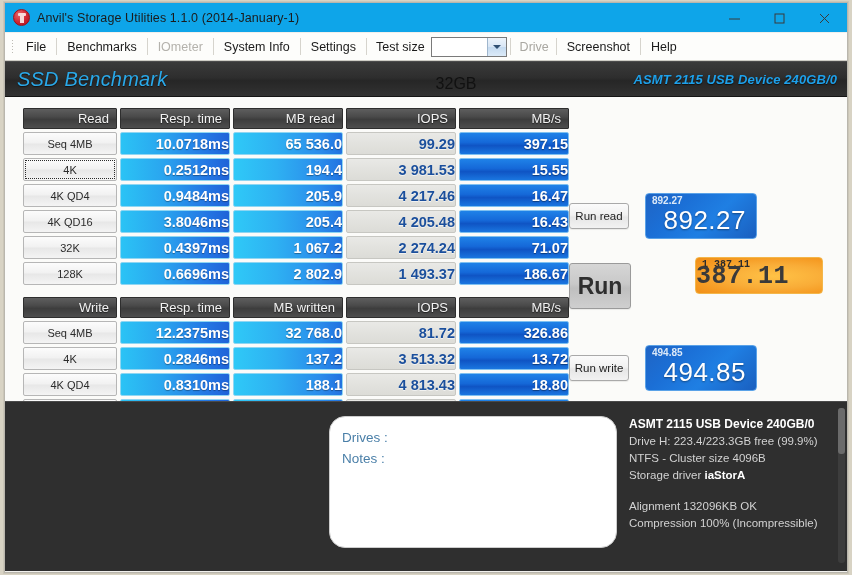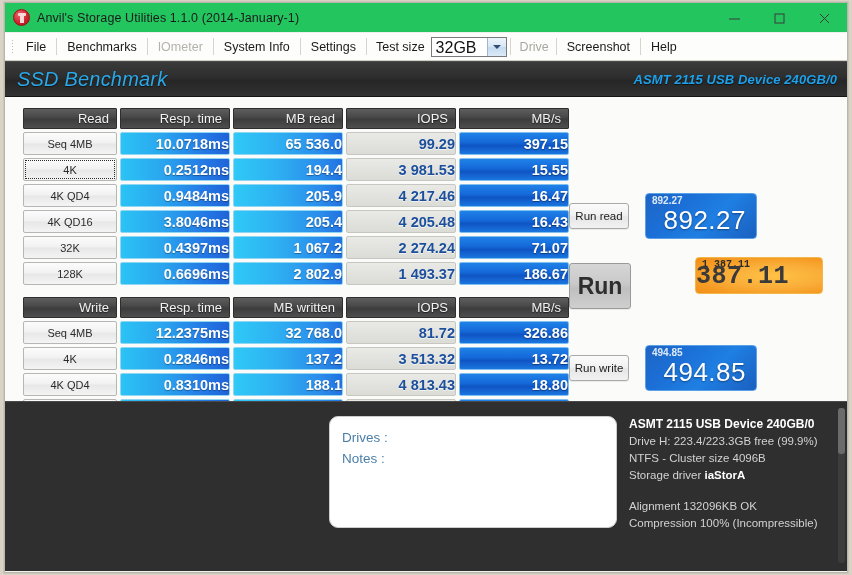--- a/index.html
+++ b/index.html
@@ -17,21 +17,21 @@
     background: #f2f1ee;
     border: 1px solid #b9b6ad;
     box-shadow: 0 0 0 1px rgba(0,0,0,0.06);
     overflow: hidden;
   }
 
   
   .titlebar {
     position: relative;
     height: 30px;
-    background: #22c55e;
+    background: #0ea5e9;
     border-bottom: 1px solid #f0efec;
     display: flex;
     align-items: center;
   }
   .app-icon {
     width: 17px; height: 17px;
     margin-left: 8px; margin-right: 7px;
     border-radius: 50%;
     background: radial-gradient(circle at 35% 30%, #e8666a 0%, #cf2430 55%, #a8151f 100%);
     border: 1px solid #9d1119;
@@ -94,21 +94,21 @@
   .menu-label.dim { color:#a9a7a1; }
   .testsize-box {
     display: flex; align-items: stretch;
     height: 20px; width: 76px;
     border: 1px solid #7a7a7a;
     background: #fff;
     margin-right: 2px;
   }
   .testsize-box .val {
     flex: 1; font-size: 16px; color: #111;
-    padding: 1px 0 0 4px; line-height: 18px;
+    padding: 1px 0 0 4px; line-height: 18px; margin-top: 36px;
   }
   .combo-arrow {
     width: 19px;
     background: linear-gradient(to bottom, #eef4fb 0%, #d8e6f5 50%, #c4daf0 51%, #dbeaf8 100%);
     border-left: 1px solid #9fb6cd;
     display: flex; align-items: center; justify-content: center;
   }
   .combo-arrow i {
     display:block; width:0;height:0;
     border-left:4px solid transparent;border-right:4px solid transparent;
@@ -317,24 +317,24 @@
   .sysinfo {
     position: absolute; left: 16px; top: 14px; width: 300px;
     font-size: 11.5px; line-height: 19px; color: #d2d2d2;
   }
   .sysinfo .edition {
     color: #2aa8e8; font-weight: bold; font-size: 13px; margin-top: 7px;
     letter-spacing: 0.2px;
   }
   .notes-box {
     position: absolute; left: 324px; top: 14px;
-    width: 288px; height: 112px;
+    width: 288px; height: 132px;
     background: #ffffff;
     border: 1px solid #cdcdcd;
-    border-radius: 9px;
+    border-radius: 16px;
     padding: 10px 12px;
   }
   .notes-box div {
     font-size: 13.5px; color: #4a7fa8; line-height: 21px;
   }
   .driveinfo {
     position: absolute; left: 624px; top: 14px; width: 215px;
     font-size: 11.5px; line-height: 17px; color: #d2d2d2;
   }
   .driveinfo .dtitle { font-weight: bold; color: #ffffff; font-size: 12px; }

